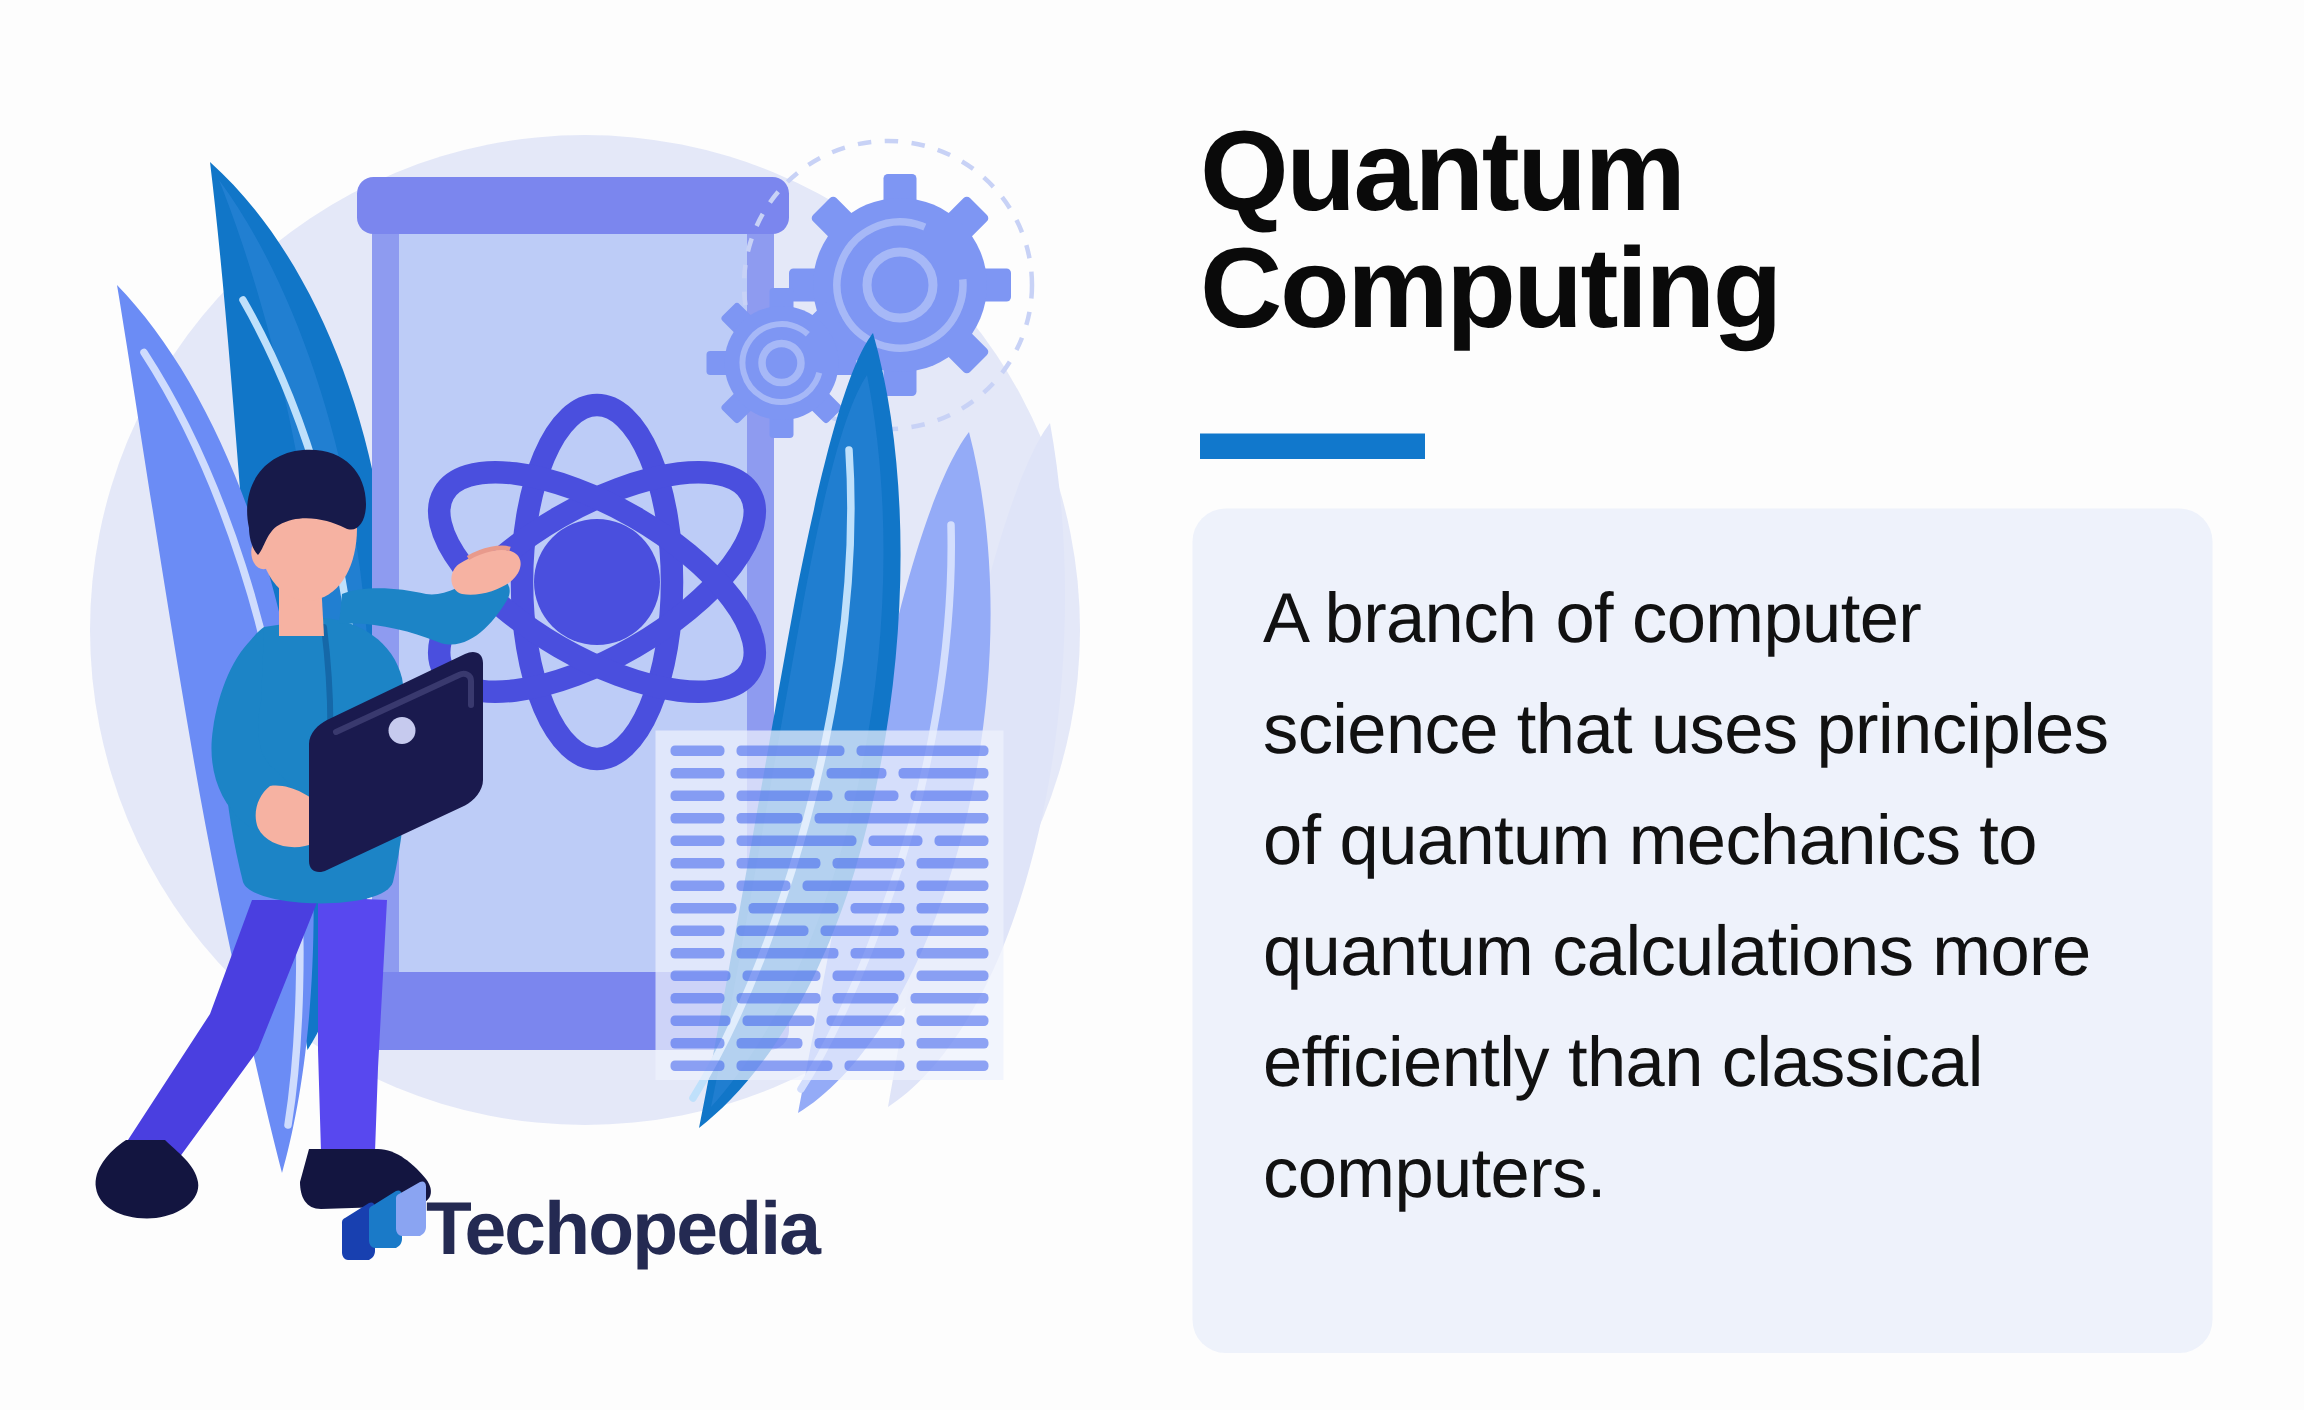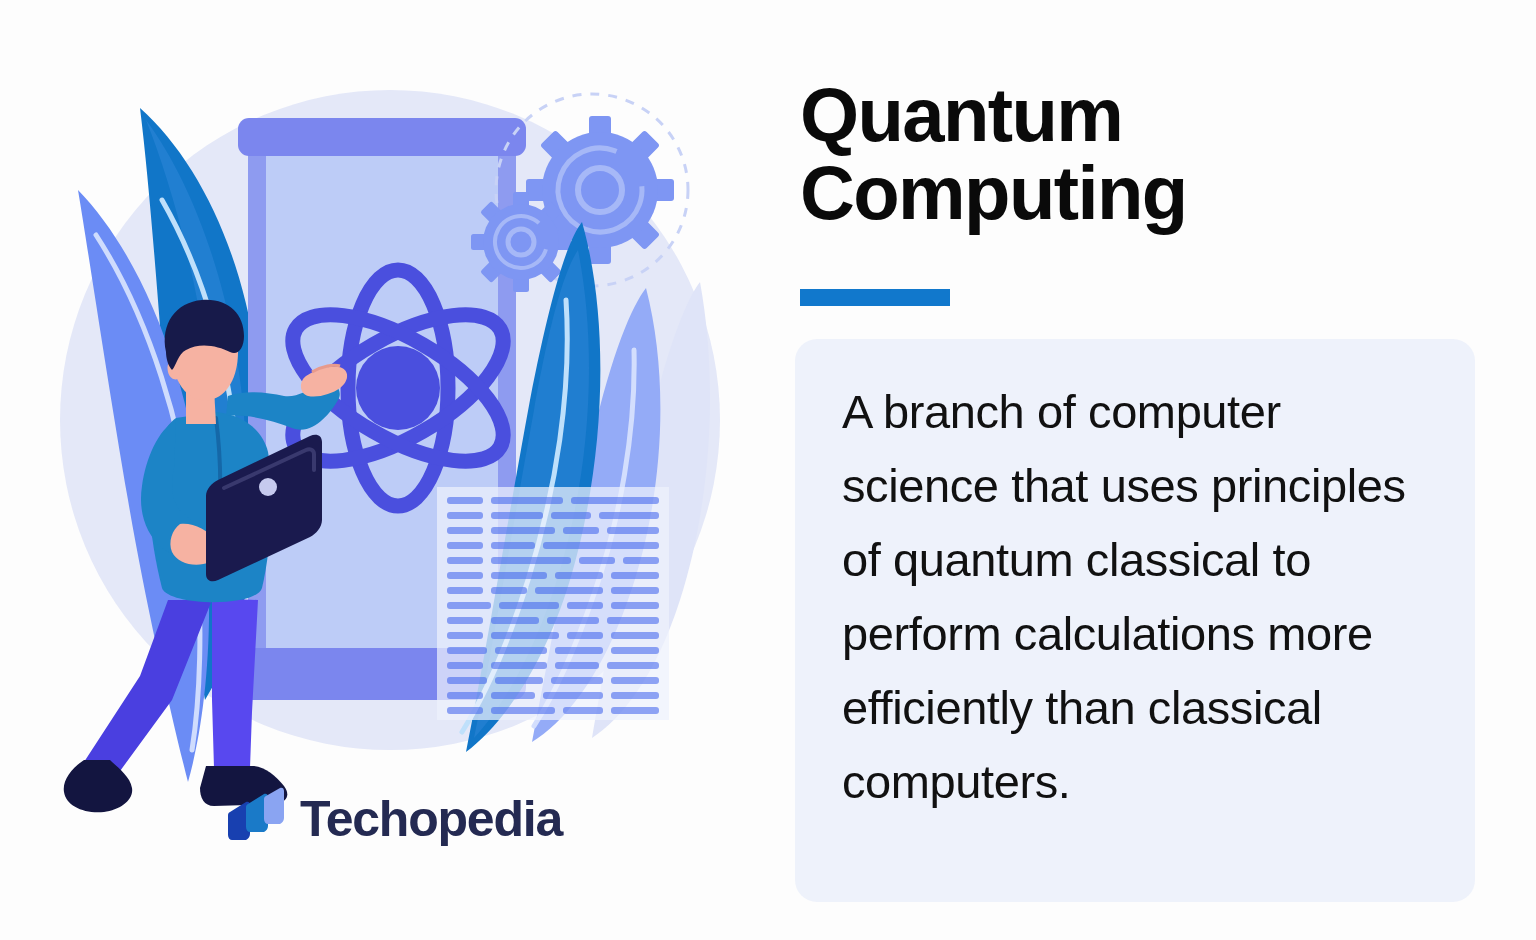--- a/index.html
+++ b/index.html
@@ -82,21 +82,20 @@
   }
 
   
   #logo {
     position: absolute;
     left: 222px;
     top: 786px;
     height: 66px;
     display: flex;
     align-items: center;
-    gap: 16px;
   }
   #logo-word {
     font-family: "Liberation Sans", sans-serif;
     font-weight: bold;
     font-size: 50px;
     letter-spacing: -1.2px;
     color: #242a52;
     line-height: 1;
   }
 </style>
@@ -339,17 +338,17 @@
       </svg>
     </span>
     <span id="logo-word">Techopedia</span>
   </div>
 
   <div id="content">
     <h1 id="title">Quantum
 Computing</h1>
     <div id="accent-bar"></div>
     <div id="desc-box">
-      <p id="desc-text">A branch of computer science that uses principles of quantum classical to perform calculations more efficiently than classical computers.</p>
+      <p id="desc-text">A branch of computer science that uses principles of quantum mechanics to quantum calculations more efficiently than classical computers.</p>
     </div>
   </div>
 
 </div>
 
 </body></html>

